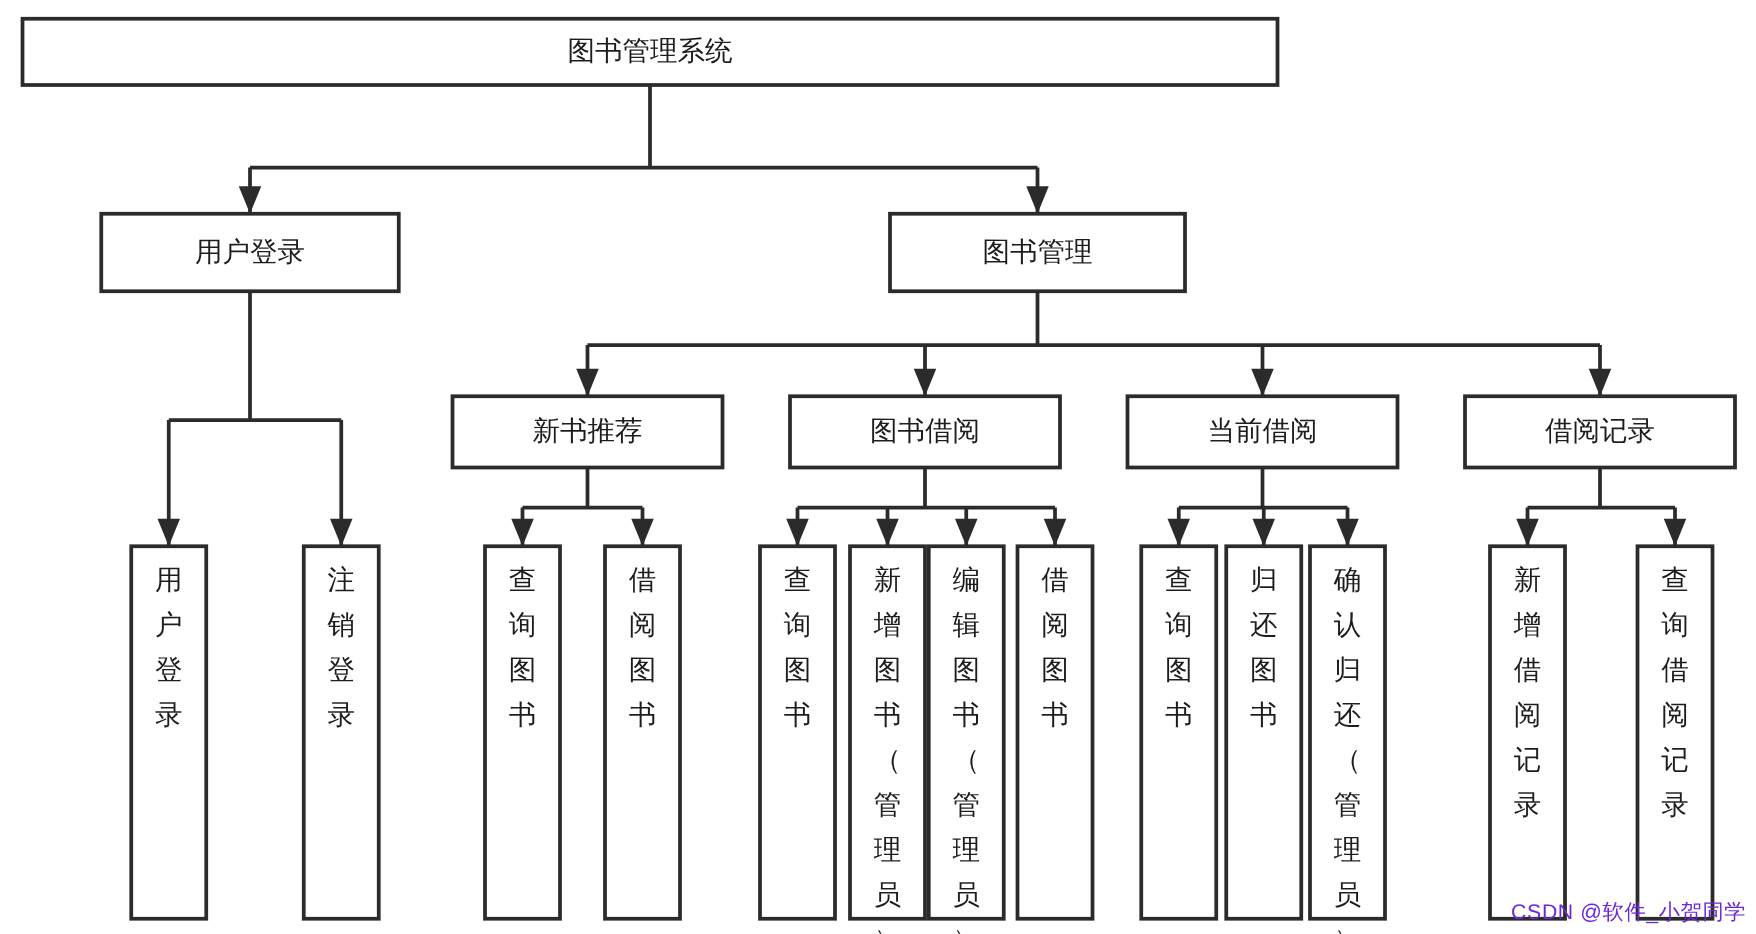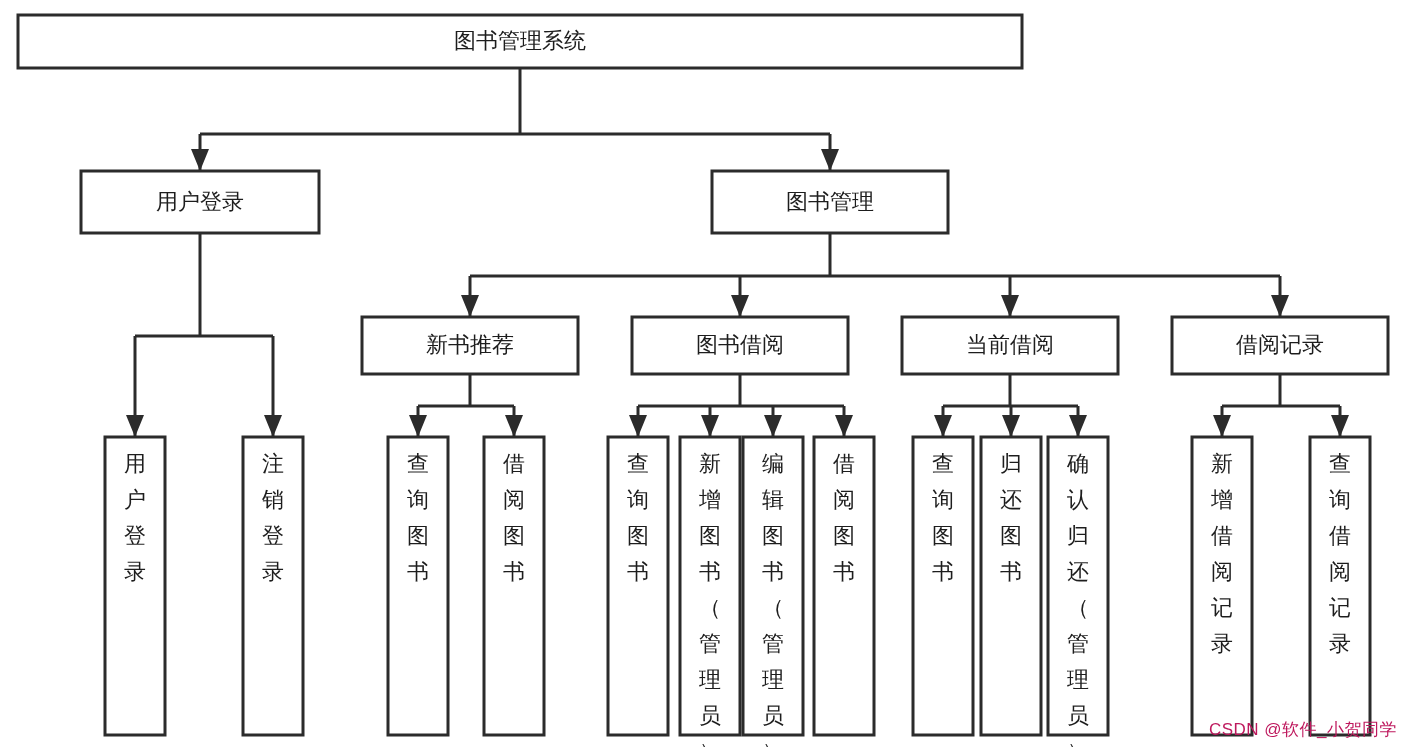--- a/index.html
+++ b/index.html
@@ -17,21 +17,21 @@
     fill:#1d1d1d;font-size:22px;text-anchor:middle;
     dominant-baseline:middle;
   }
   .node-label-vert{
     font-family:"Liberation Sans","DejaVu Sans",sans-serif;
     fill:#1d1d1d;font-size:22px;text-anchor:middle;
   }
   .watermark{
     position:absolute;right:8px;bottom:6px;
     font-family:"Liberation Sans","DejaVu Sans",sans-serif;
-    font-size:17px;color:#be185d;white-space:nowrap;
+    font-size:17px;color:#6d28d9;white-space:nowrap;
     letter-spacing:0.5px;pointer-events:none;
   }
 </style>
 </head>
 <body>
 
 <div id="diagram-root">
   <svg class="diagram" id="diagram-svg" viewBox="0 0 1405 747" xmlns="http://www.w3.org/2000/svg">
     <g id="edges-layer">
         <g>

